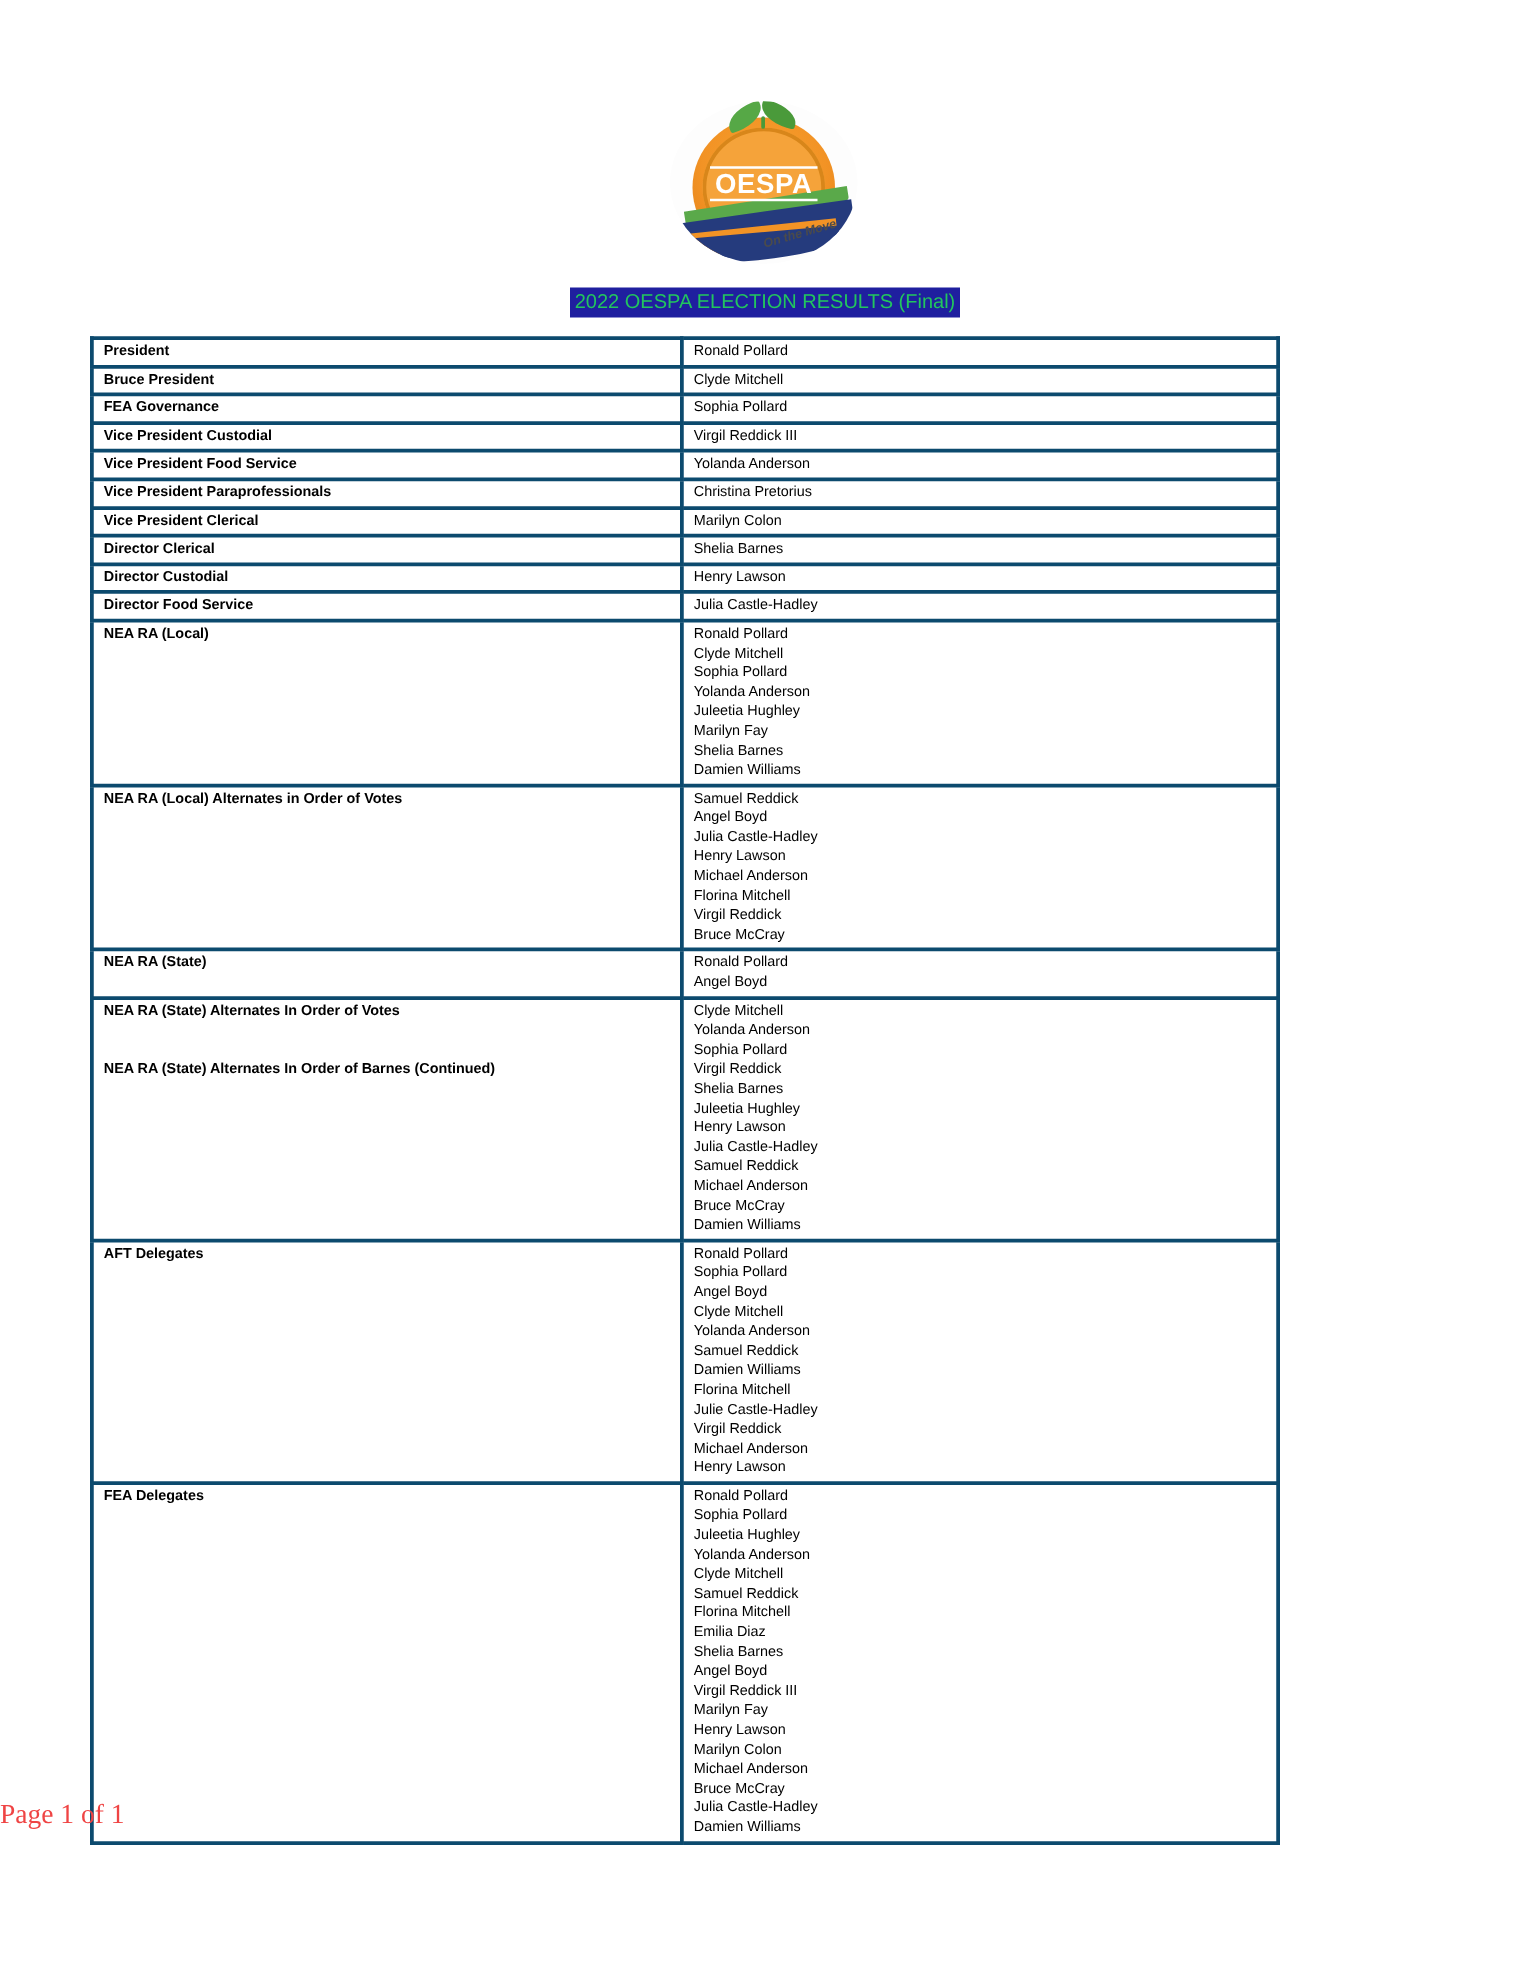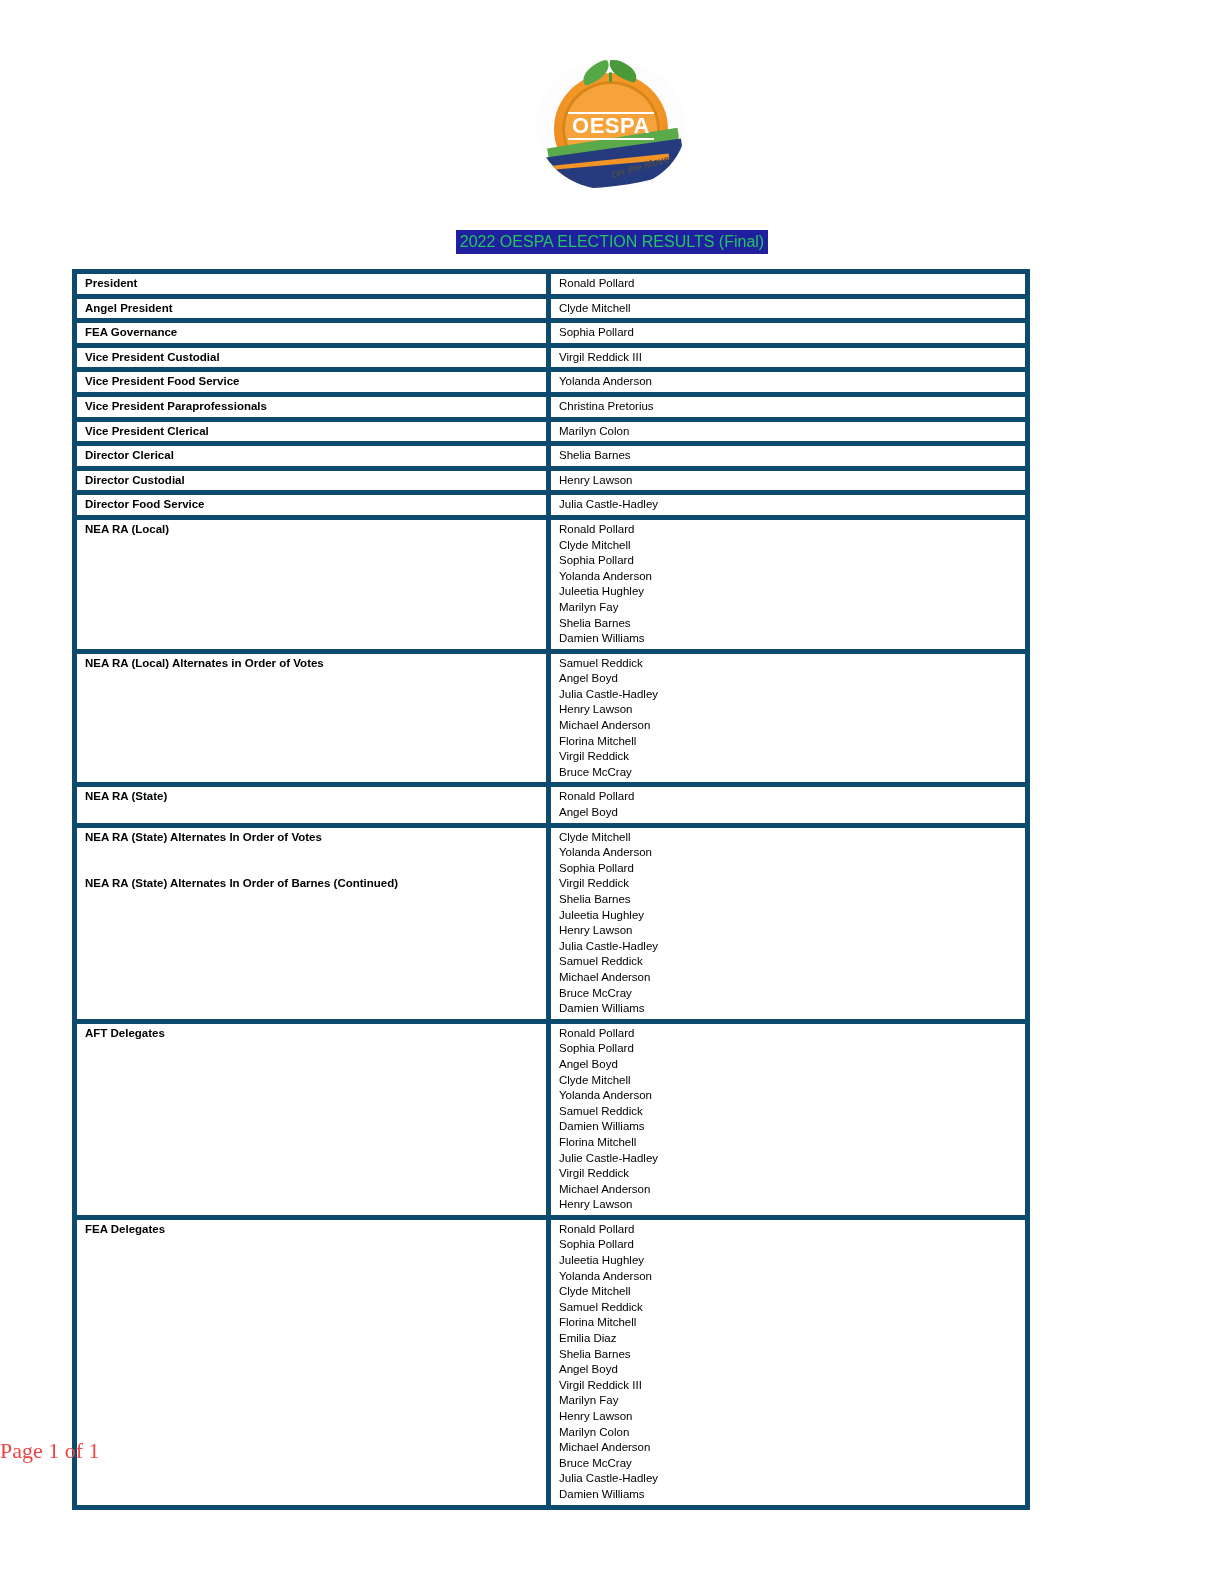--- a/index.html
+++ b/index.html
@@ -12,21 +12,21 @@
     height: 1584px;
     position: relative;
     font-family: "Liberation Sans", sans-serif;
     -webkit-font-smoothing: none;
   }
 
   
   #logo-block {
     position: absolute;
     left: 0;
-    top: 60px;
+    top: 81px;
     width: 1224px;
     text-align: center;
   }
   .logo-wrap {
     display: inline-block;
     position: relative;
     width: 152px;
     height: 130px;
   }
   .logo-disc {
@@ -151,21 +151,21 @@
   
   #results-table {
     position: absolute;
     left: 72px;
     top: 269px;
     width: 927px;
     border-collapse: collapse;
     table-layout: fixed;
   }
   #results-table td {
-    border: 5px solid #0c4a6e;
+    border: 3px solid #0c4a6e;
     vertical-align: top;
     padding: 2px 0 2px 8px;
     font-size: 11.5px;
     line-height: 15.6px;
   }
   #results-table td.col-office {
     width: 461px;
     font-weight: bold;
     color: #000000;
   }
@@ -227,21 +227,21 @@
       <tr>
         <td class="col-office">
           <span class="label-line">President</span>
         </td>
         <td class="col-names">
           <span class="name-line">Ronald Pollard</span>
         </td>
       </tr>
       <tr>
         <td class="col-office">
-          <span class="label-line">Angel President</span>
+          <span class="label-line">Bruce President</span>
         </td>
         <td class="col-names">
           <span class="name-line">Clyde Mitchell</span>
         </td>
       </tr>
       <tr>
         <td class="col-office">
           <span class="label-line">FEA Governance</span>
         </td>
         <td class="col-names">

